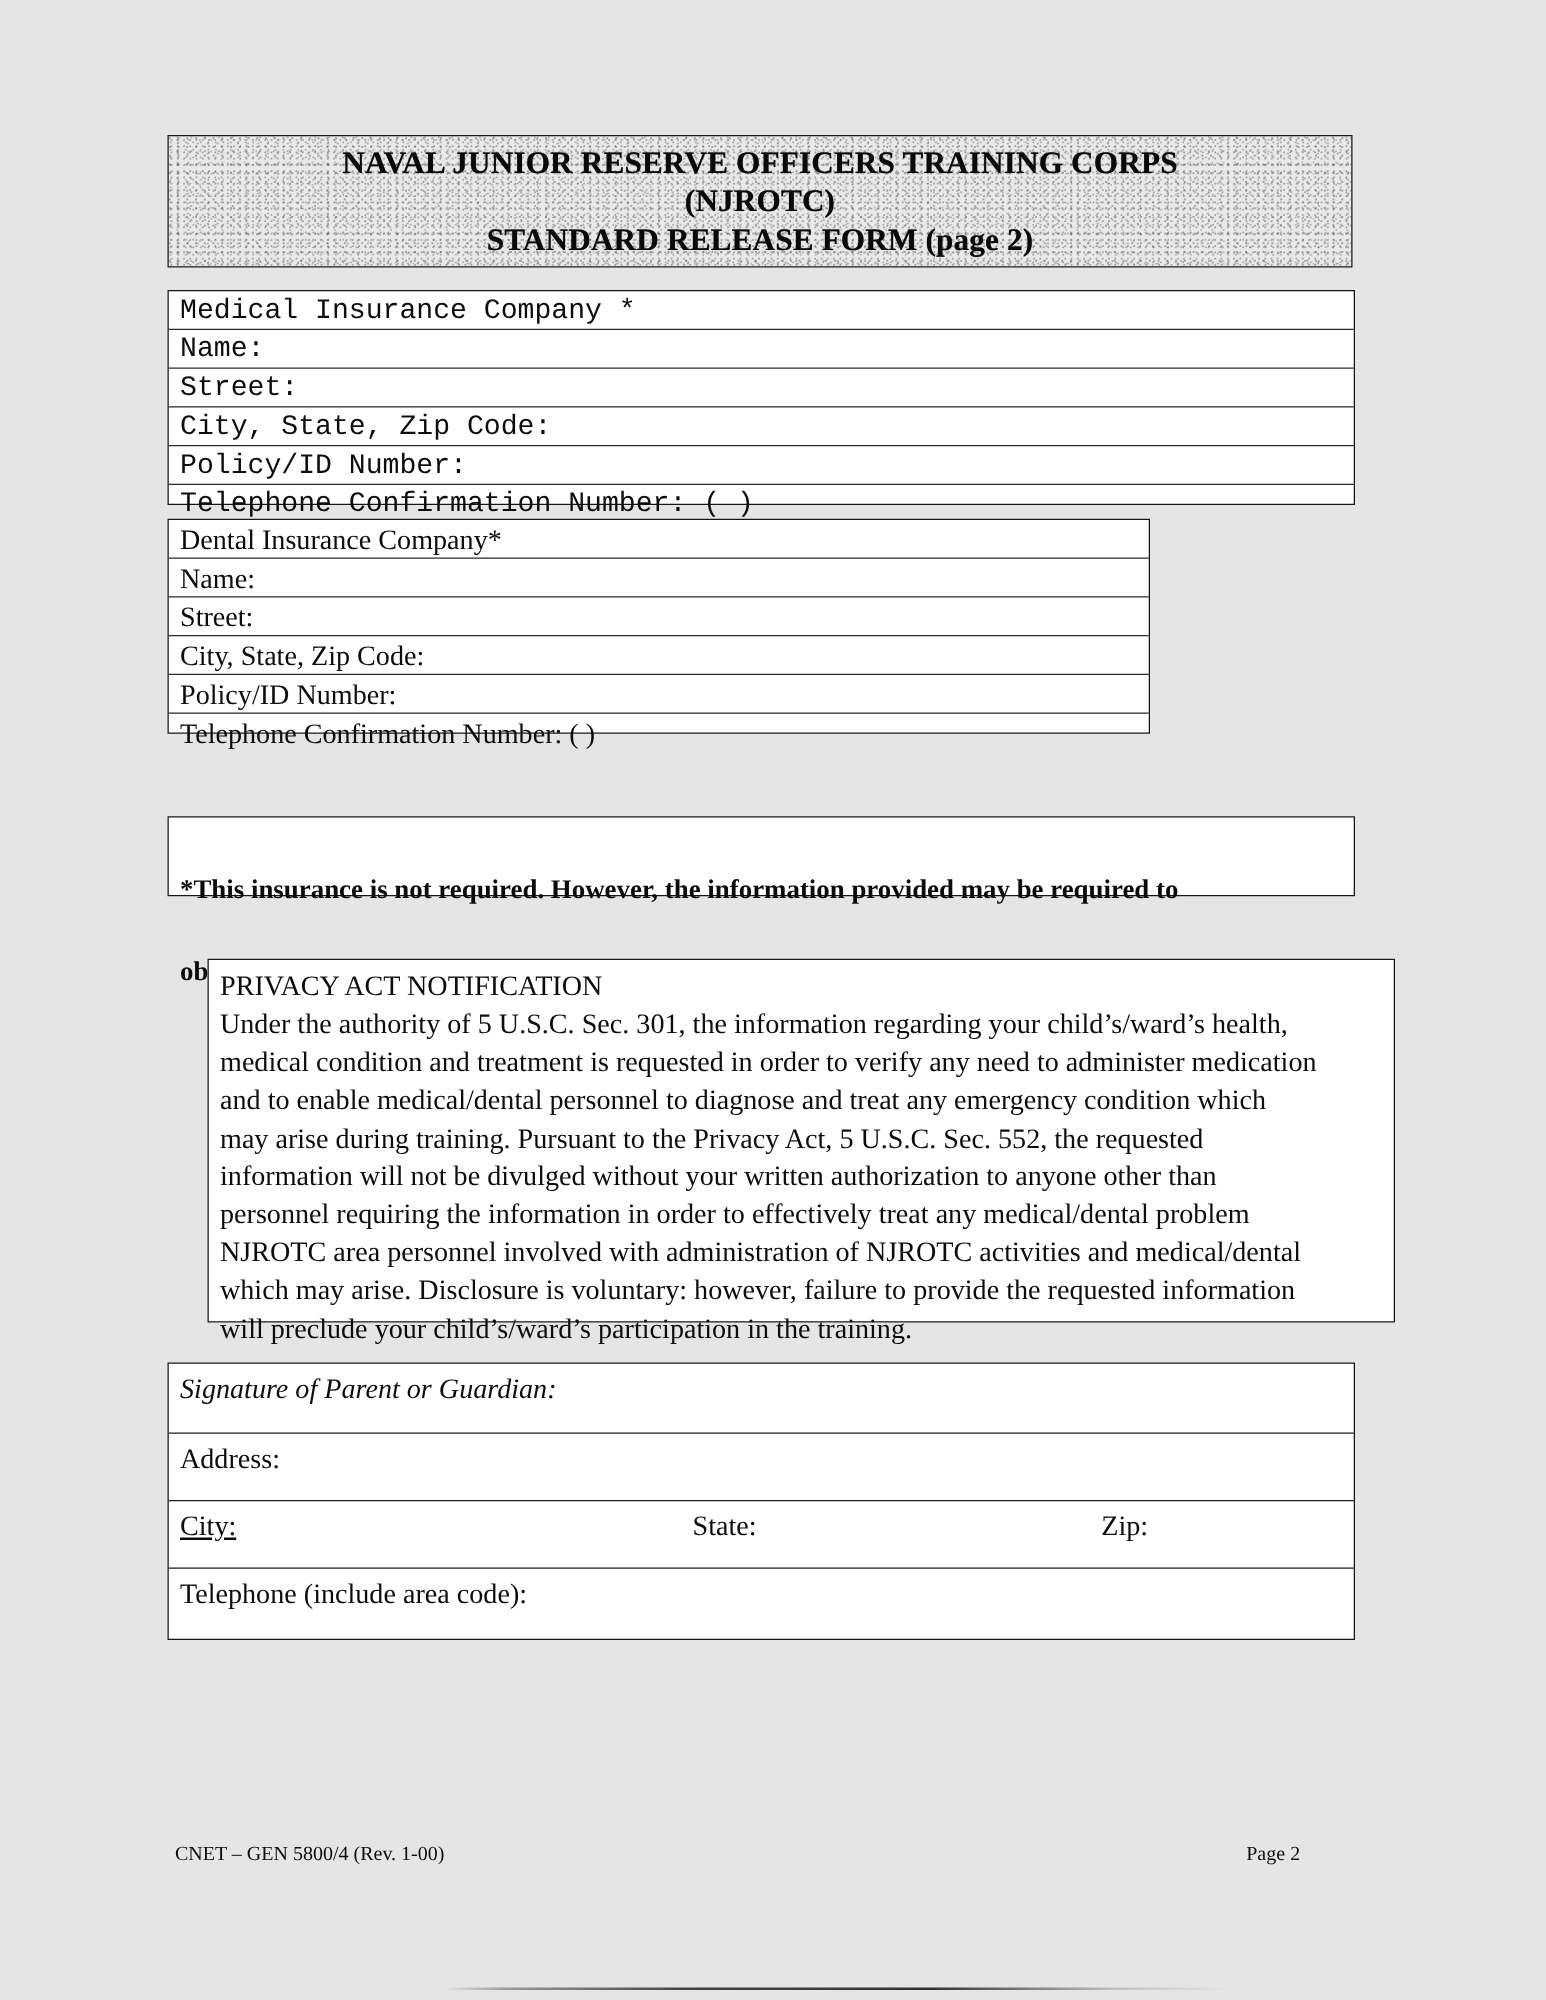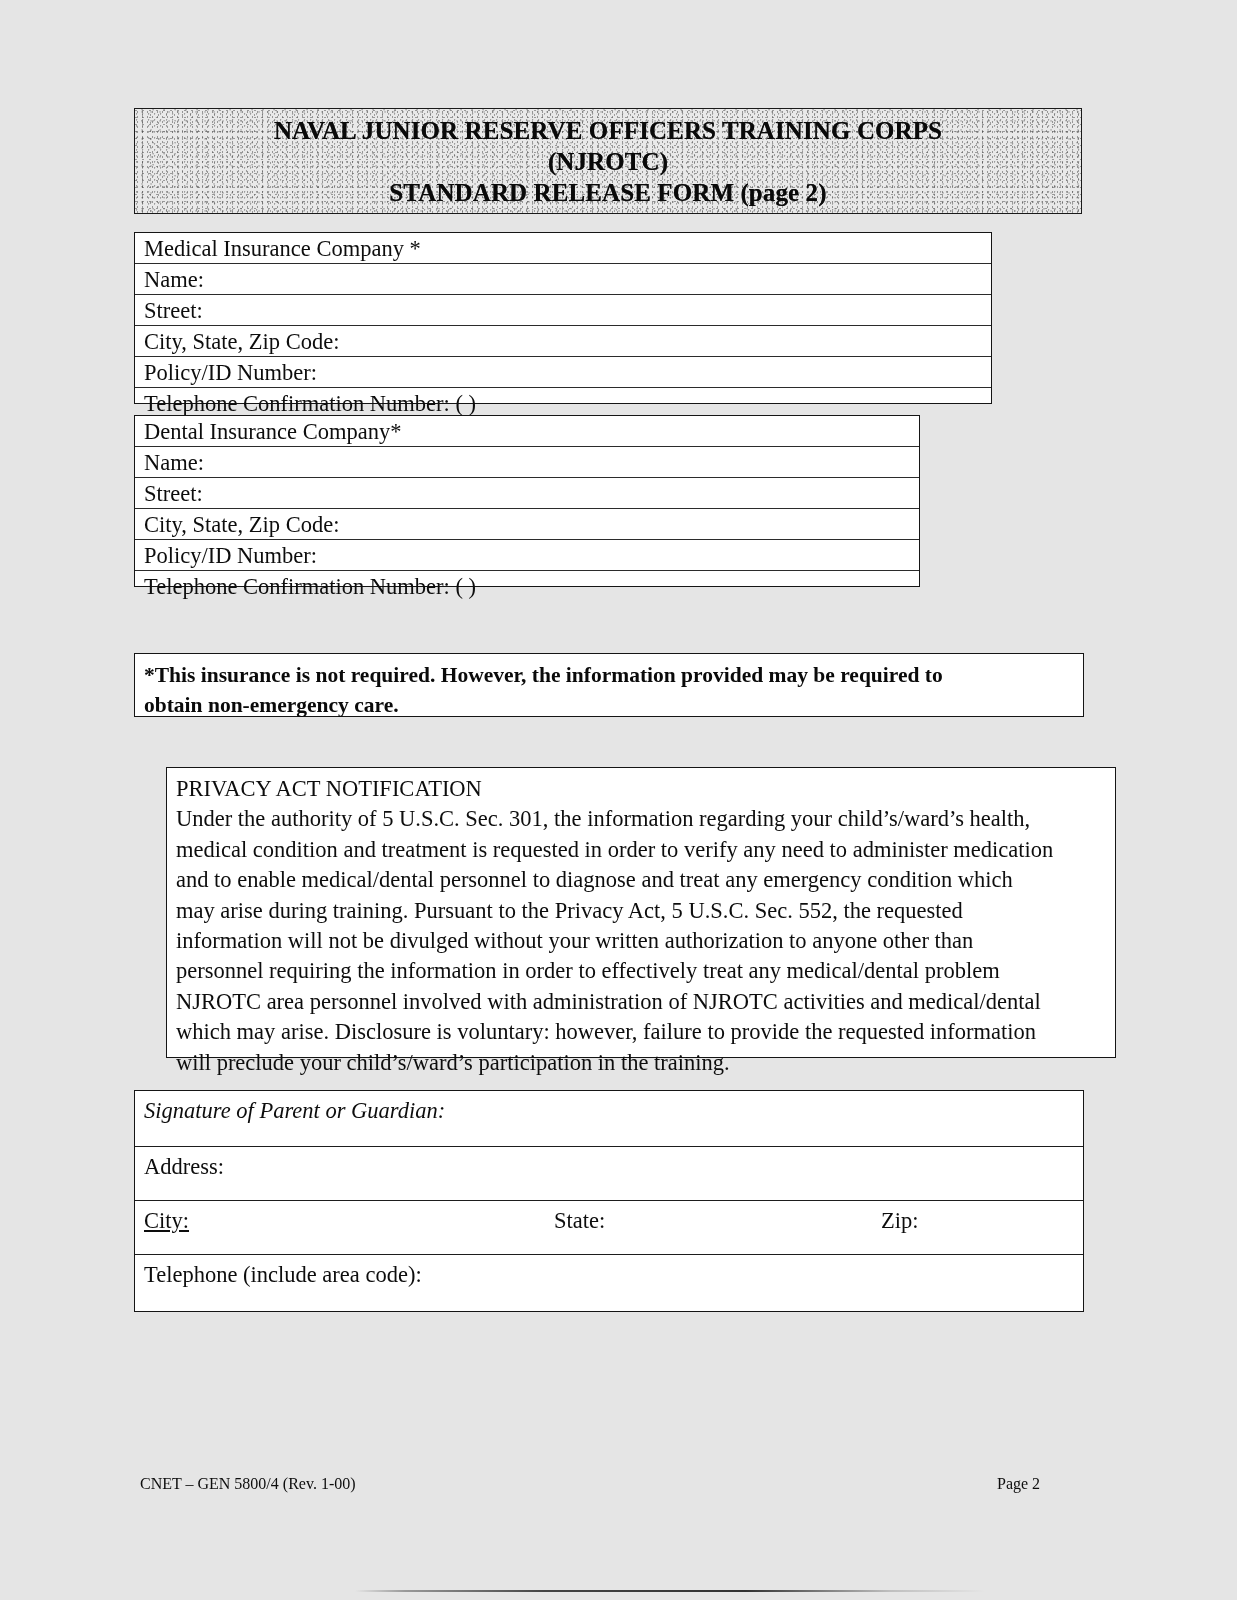--- a/index.html
+++ b/index.html
@@ -79,21 +79,21 @@
   .ins-row:last-child { border-bottom: none; }
 
   
   .disclaimer {
     padding: 6px 10px 7px 9px;
     font-weight: bold;
     font-size: 21.5px;
     line-height: 30px;
     color: #0a0a0a;
   }
-  .disclaimer div { white-space: nowrap; }
+  .disclaimer div { white-space: nowrap; margin-top: 36px; }
 
   
   .privacy {
     padding: 6px 8px 6px 9px;
     font-size: 22.5px;
     line-height: 30.4px;
     color: #0d0d0d;
   }
   .privacy .p-line { white-space: nowrap; }
 
@@ -142,21 +142,21 @@
 <body>
 
 <div class="page">
 
   <div class="title-banner">
     <div class="title-line">NAVAL JUNIOR RESERVE OFFICERS TRAINING CORPS</div>
     <div class="title-line">(NJROTC)</div>
     <div class="title-line">STANDARD RELEASE FORM (page 2)</div>
   </div>
 
-  <div class="box" style="left:134px; top:232px; width:858px; height:172px;">
+  <div class="box" style="left:134px; top:232px; width:950px; height:172px;font-family:Liberation Mono, monospace;">
     <div class="ins-row">Medical Insurance Company *</div>
     <div class="ins-row">Name:</div>
     <div class="ins-row">Street:</div>
     <div class="ins-row">City, State, Zip Code:</div>
     <div class="ins-row">Policy/ID Number:</div>
     <div class="ins-row">Telephone Confirmation Number: (      )</div>
   </div>
 
   <div class="box" style="left:134px; top:415px; width:786px; height:172px;">
     <div class="ins-row">Dental Insurance Company*</div>

